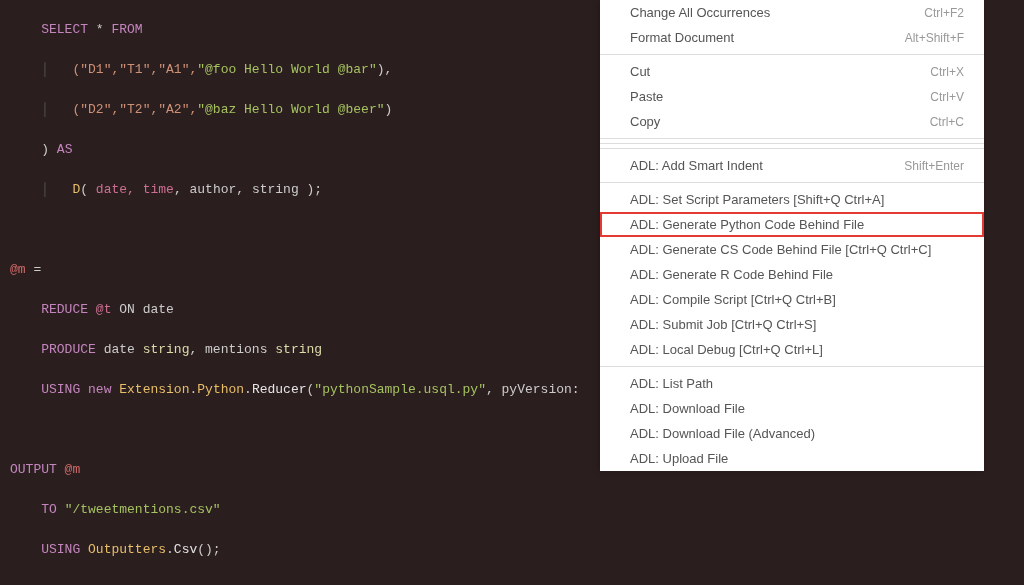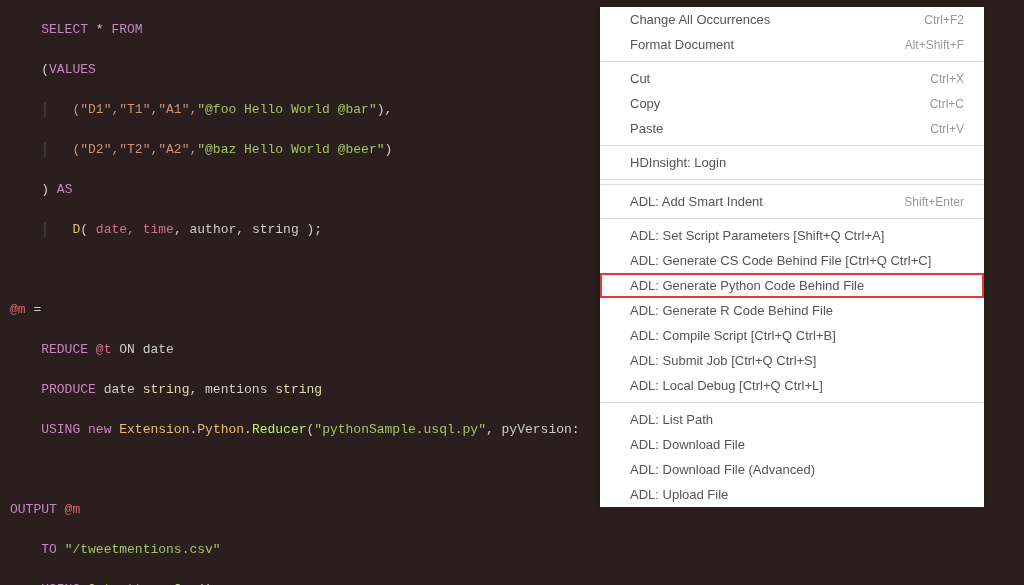--- a/index.html
+++ b/index.html
@@ -22,27 +22,27 @@
       white-space: pre;
     }
     .line { display: block; }
     .kw { color: #c586c0; }
     .str { color: #a5c261; }
     .str2 { color: #ce9178; }
     .type { color: #dcdcaa; }
     .ident { color: #e8bf6a; }
     .pink { color: #cc7093; }
     .red { color: #d16969; }
-    .fn { color: #bef264; text-align: right; }
+    .fn { color: #e5e5e5; text-align: right; }
     .guide { color: #555; }
     
     .context-menu {
       position: absolute;
       left: 600px;
-      top: 7px;
+      top: 0;
       width: 384px;
       background: #ffffff;
       font-family: 'Segoe UI', Tahoma, sans-serif;
       font-size: 13px;
       color: #555;
       box-shadow: -2px 0 6px rgba(0,0,0,0.2);
     }
     .menu-item {
       display: flex;
       justify-content: space-between;
@@ -53,21 +53,20 @@
     .menu-label { color: #555; }
     .menu-shortcut { color: #999; font-size: 12px; text-align: right; }
     .menu-separator { height: 1px; background: #ddd; margin: 4px 0; }
     .menu-item.highlighted { border: 2px solid #e53935; padding: 3px 18px 3px 28px; }
   </style>
 </head>
 <body>
 
 <div class="editor">
 <span class="line">    <span class="kw">SELECT</span><span> * </span><span class="kw">FROM</span></span>
-<span class="line">    <span>(</span><span class="kw">VALUES</span></span>
 <span class="line">    <span class="guide">│   </span><span class="str2">("D1","T1","A1",</span><span class="str">"@foo Hello World @bar"</span><span>),</span></span>
 <span class="line">    <span class="guide">│   </span><span class="str2">("D2","T2","A2",</span><span class="str">"@baz Hello World @beer"</span><span>)</span></span>
 <span class="line">    <span>) </span><span class="kw">AS</span></span>
 <span class="line">    <span class="guide">│   </span><span class="ident">D</span><span>( </span><span class="pink">date</span><span class="pink">, time</span><span>, author, string );</span></span>
 <span class="line"> </span>
 <span class="line"><span class="red">@m</span><span> =</span></span>
 <span class="line">    <span class="kw">REDUCE </span><span class="pink">@t</span><span> ON date</span></span>
 <span class="line">    <span class="kw">PRODUCE</span><span> date </span><span class="type">string</span><span>, mentions </span><span class="type">string</span></span>
 <span class="line">    <span class="kw">USING </span><span class="kw">new </span><span class="ident">Extension</span><span>.</span><span class="ident">Python</span><span>.</span><span class="fn">Reducer</span><span>(</span><span class="str">"pythonSample.usql.py"</span><span>, pyVersion:</span></span>
 <span class="line"> </span>
@@ -84,49 +83,45 @@
     <div class="menu-item">
       <span class="menu-label">Format Document</span>
       <span class="menu-shortcut">Alt+Shift+F</span>
     </div>
     <div class="menu-separator"></div>
     <div class="menu-item">
       <span class="menu-label">Cut</span>
       <span class="menu-shortcut">Ctrl+X</span>
     </div>
     <div class="menu-item">
+      <span class="menu-label">Paste</span>
+      <span class="menu-shortcut">Ctrl+V</span>
+    </div>
+    <div class="menu-item">
       <span class="menu-label">Copy</span>
       <span class="menu-shortcut">Ctrl+C</span>
     </div>
-    <div class="menu-item">
-      <span class="menu-label">Paste</span>
-      <span class="menu-shortcut">Ctrl+V</span>
-    </div>
     <div class="menu-separator"></div>
-    <div class="menu-item">
-      <span class="menu-label">HDInsight: Login</span>
-      <span class="menu-shortcut"></span>
-    </div>
     <div class="menu-separator"></div>
     <div class="menu-separator"></div>
     <div class="menu-item">
       <span class="menu-label">ADL: Add Smart Indent</span>
       <span class="menu-shortcut">Shift+Enter</span>
     </div>
     <div class="menu-separator"></div>
     <div class="menu-item">
       <span class="menu-label">ADL: Set Script Parameters [Shift+Q Ctrl+A]</span>
       <span class="menu-shortcut"></span>
     </div>
+    <div class="menu-item highlighted">
+      <span class="menu-label">ADL: Generate Python Code Behind File</span>
+      <span class="menu-shortcut"></span>
+    </div>
     <div class="menu-item">
       <span class="menu-label">ADL: Generate CS Code Behind File [Ctrl+Q Ctrl+C]</span>
-      <span class="menu-shortcut"></span>
-    </div>
-    <div class="menu-item highlighted">
-      <span class="menu-label">ADL: Generate Python Code Behind File</span>
       <span class="menu-shortcut"></span>
     </div>
     <div class="menu-item">
       <span class="menu-label">ADL: Generate R Code Behind File</span>
       <span class="menu-shortcut"></span>
     </div>
     <div class="menu-item">
       <span class="menu-label">ADL: Compile Script [Ctrl+Q Ctrl+B]</span>
       <span class="menu-shortcut"></span>
     </div>

